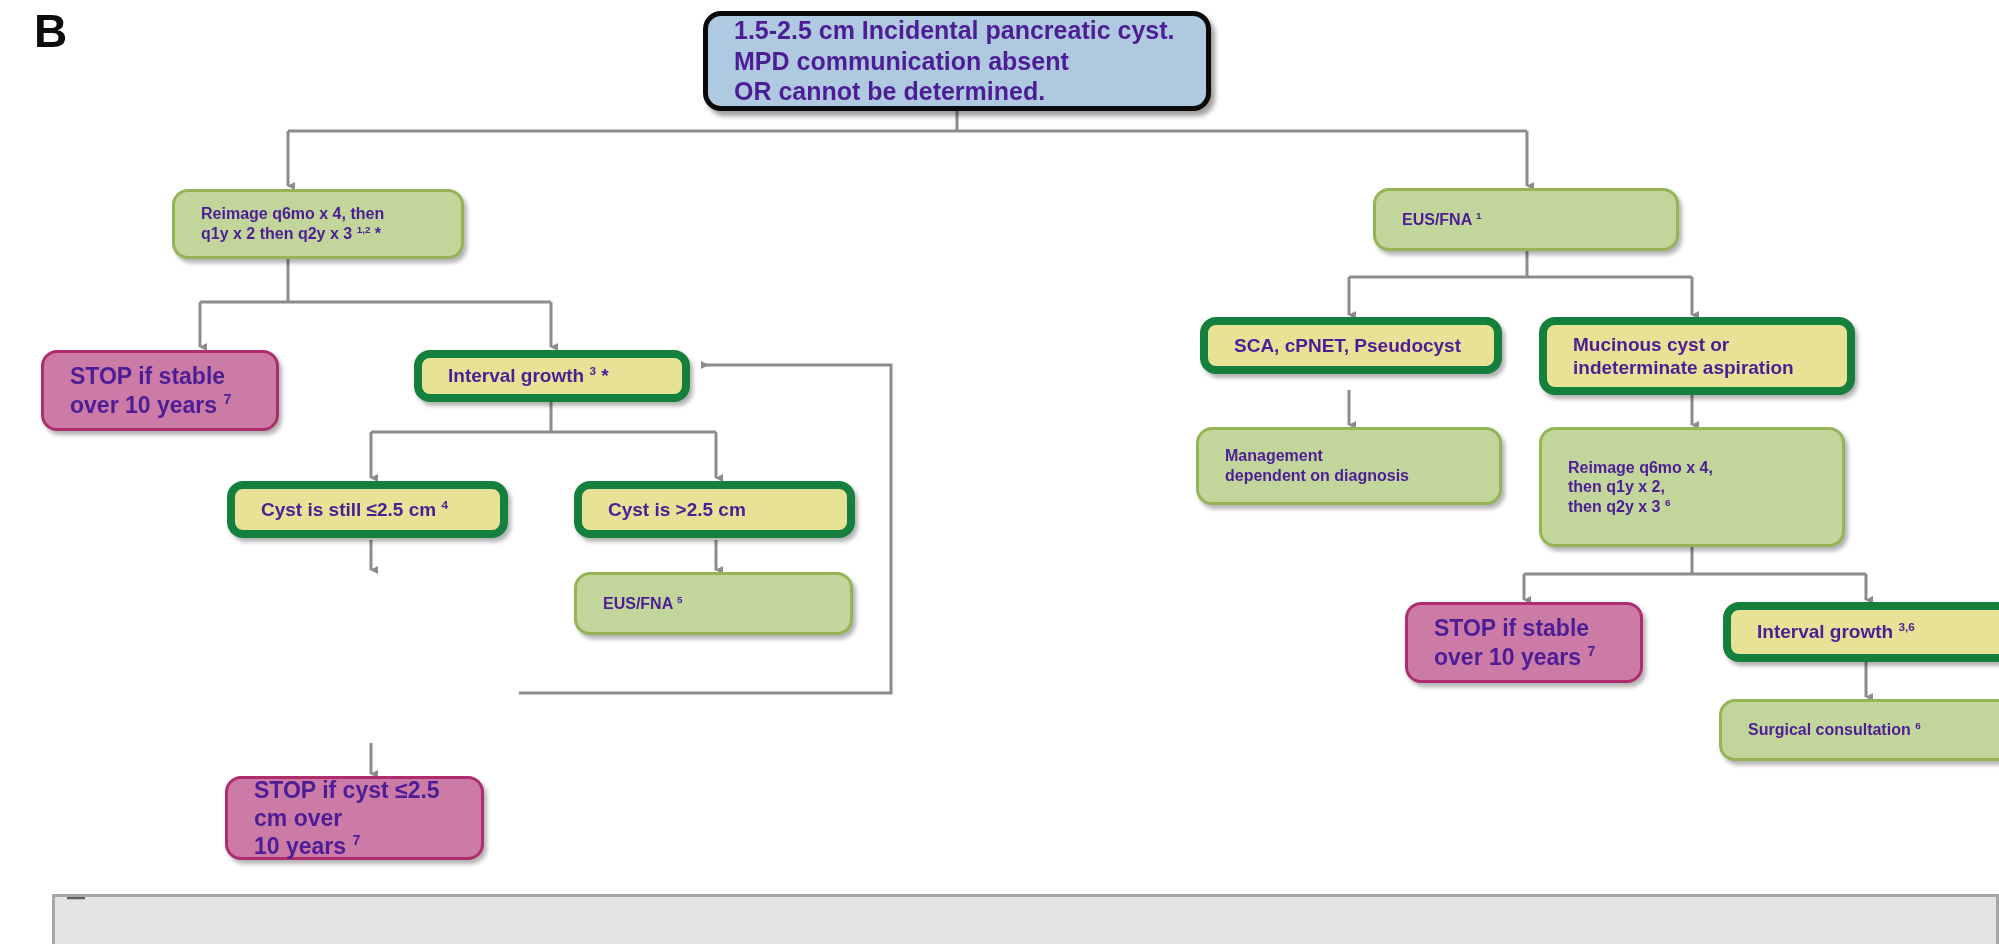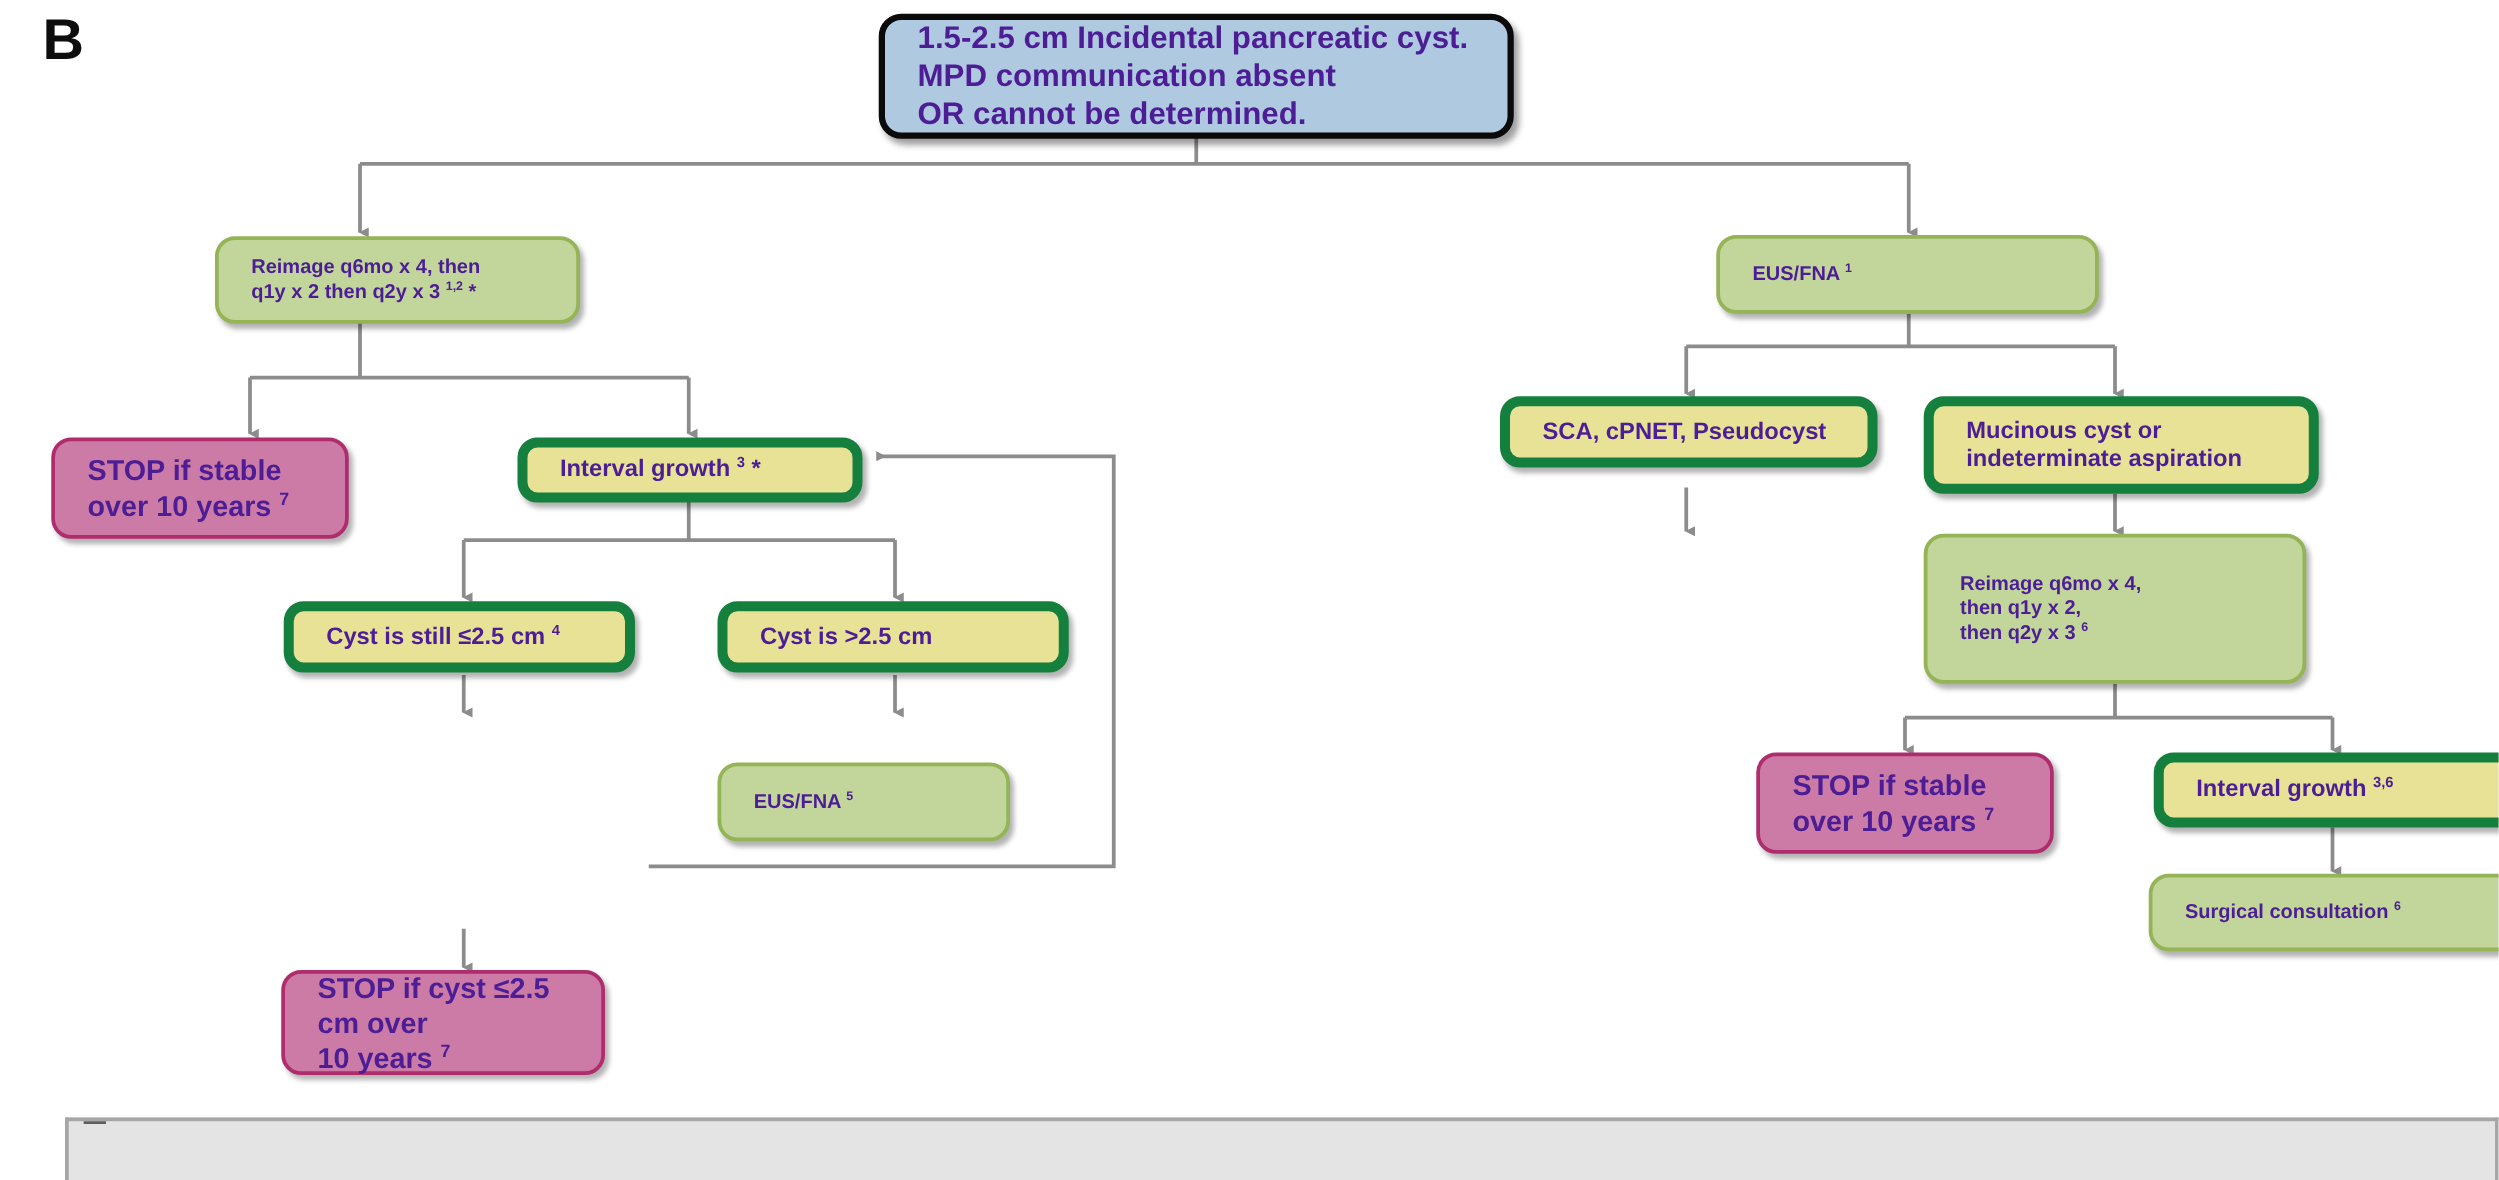--- a/index.html
+++ b/index.html
@@ -198,21 +198,21 @@
 
   <div class="node n-yellow" style="left:227px; top:481px; width:281px; height:57px;">
     <span class="txt"><span>Cyst is still ≤2.5 cm </span><sup>4</sup></span>
   </div>
 
   <div class="node n-yellow" style="left:574px; top:481px; width:281px; height:57px;">
     <span class="txt">Cyst is &gt;2.5 cm</span>
   </div>
 
 
-  <div class="node n-green" style="left:574px; top:572px; width:234px; height:63px;margin-top:38px;">
+  <div class="node n-green" style="left:574px; top:572px; width:279px; height:63px;">
     <span class="txt"><span>EUS/FNA </span><sup>5</sup></span>
   </div>
 
   <div class="node n-magenta" style="left:225px; top:776px; width:259px; height:84px;">
     <span class="txt"><span>STOP if cyst ≤2.5 cm over
 10 years </span><sup>7</sup></span>
   </div>
 
   <div class="node n-green" style="left:1373px; top:188px; width:306px; height:63px;">
     <span class="txt"><span>EUS/FNA </span><sup>1</sup></span>
@@ -220,20 +220,24 @@
 
   <div class="node n-yellow" style="left:1200px; top:317px; width:302px; height:57px;">
     <span class="txt">SCA, cPNET, Pseudocyst</span>
   </div>
 
   <div class="node n-yellow" style="left:1539px; top:317px; width:316px; height:78px;">
     <span class="txt">Mucinous cyst or
 indeterminate aspiration</span>
   </div>
 
+  <div class="node n-green" style="left:1196px; top:427px; width:306px; height:78px;">
+    <span class="txt">Management
+dependent on diagnosis</span>
+  </div>
 
   <div class="node n-green" style="left:1539px; top:427px; width:306px; height:120px; flex-direction:column;">
     <span class="txt">Reimage q6mo x 4,</span>
     <span class="txt">then q1y x 2,</span>
     <span class="txt"><span>then q2y x 3 </span><sup>6</sup></span>
   </div>
 
   <div class="node n-magenta" style="left:1405px; top:602px; width:238px; height:81px;">
     <span class="txt"><span>STOP if stable
 over 10 years </span><sup>7</sup></span>

